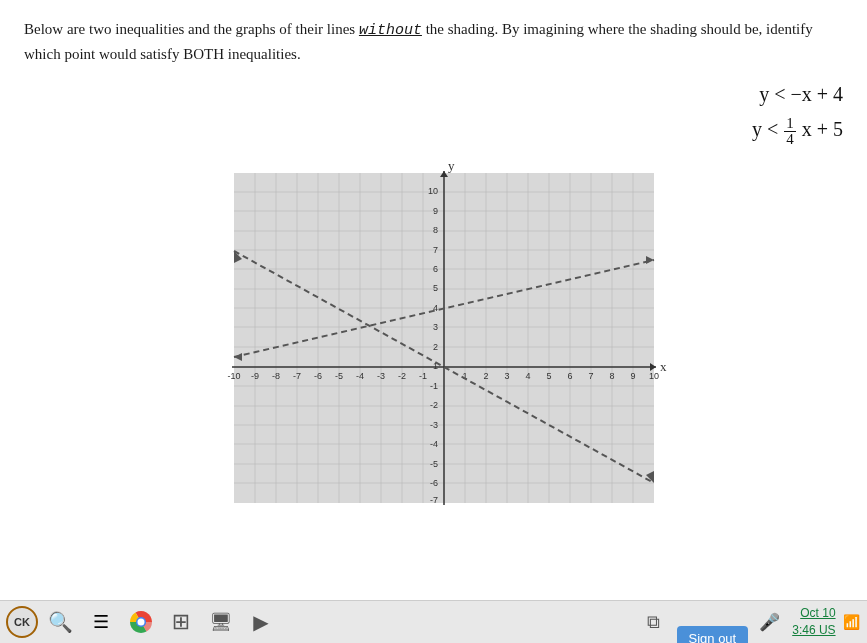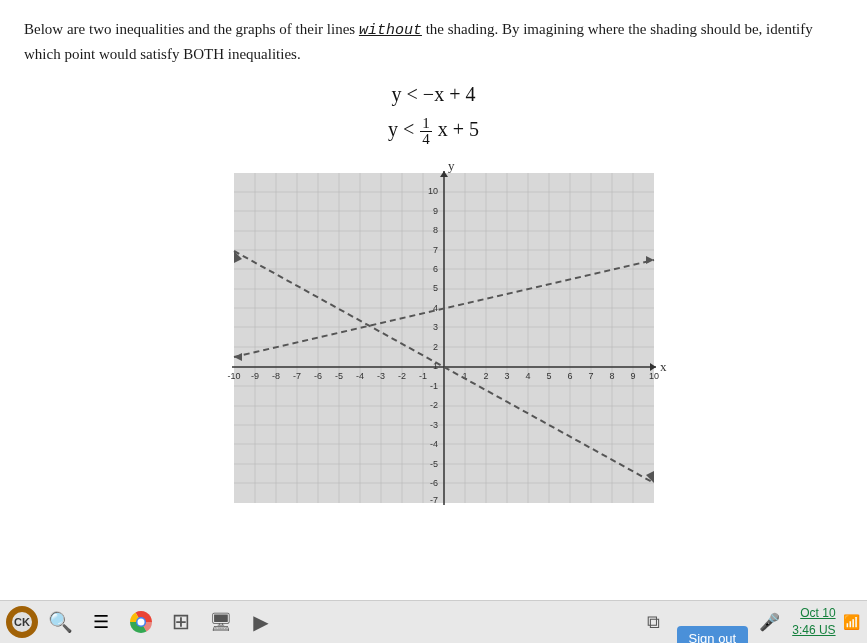--- a/index.html
+++ b/index.html
@@ -28,21 +28,21 @@
       max-width: 820px;
     }
 
     .problem-text em {
       font-style: italic;
       text-decoration: underline;
       font-family: Liberation Mono, monospace;
     }
 
     .equations-container {
-      text-align: center;
+      text-align: right;
       margin-bottom: 16px;
     }
 
     .equation {
       font-size: 20px;
       color: #111;
       margin-bottom: 10px;
     }
 
     .equation .fraction {
@@ -296,21 +296,21 @@
       <polygon points="460,97 452,93 452,101" fill="#555"></polygon>
 
       <polygon points="40,194 48,190 48,198" fill="#555"></polygon>
     </svg>
   </div>
 </div>
 
 <div class="taskbar">
   <div class="taskbar-left">
 
-    <div class="taskbar-icon" style="background:#e0e0e0; border-radius:50%; width:32px; height:32px; font-size:11px; font-family:Arial; font-weight:bold; color:#333; display:flex;align-items:center;justify-content:center; border:6px solid #a16207;">
+    <div class="taskbar-icon" style="background:#e0e0e0; border-radius:50%; width:32px; height:32px; font-size:11px; font-family:Arial; font-weight:bold; color:#333; display:flex;align-items:center;justify-content:center; border:2px solid #a16207;">
       <span>CK</span>
     </div>
 
     <div class="taskbar-icon" style="font-size:20px;">
       <span>🔍</span>
     </div>
 
     <div class="taskbar-icon" style="font-size:18px;">
       <span>☰</span>
     </div>

